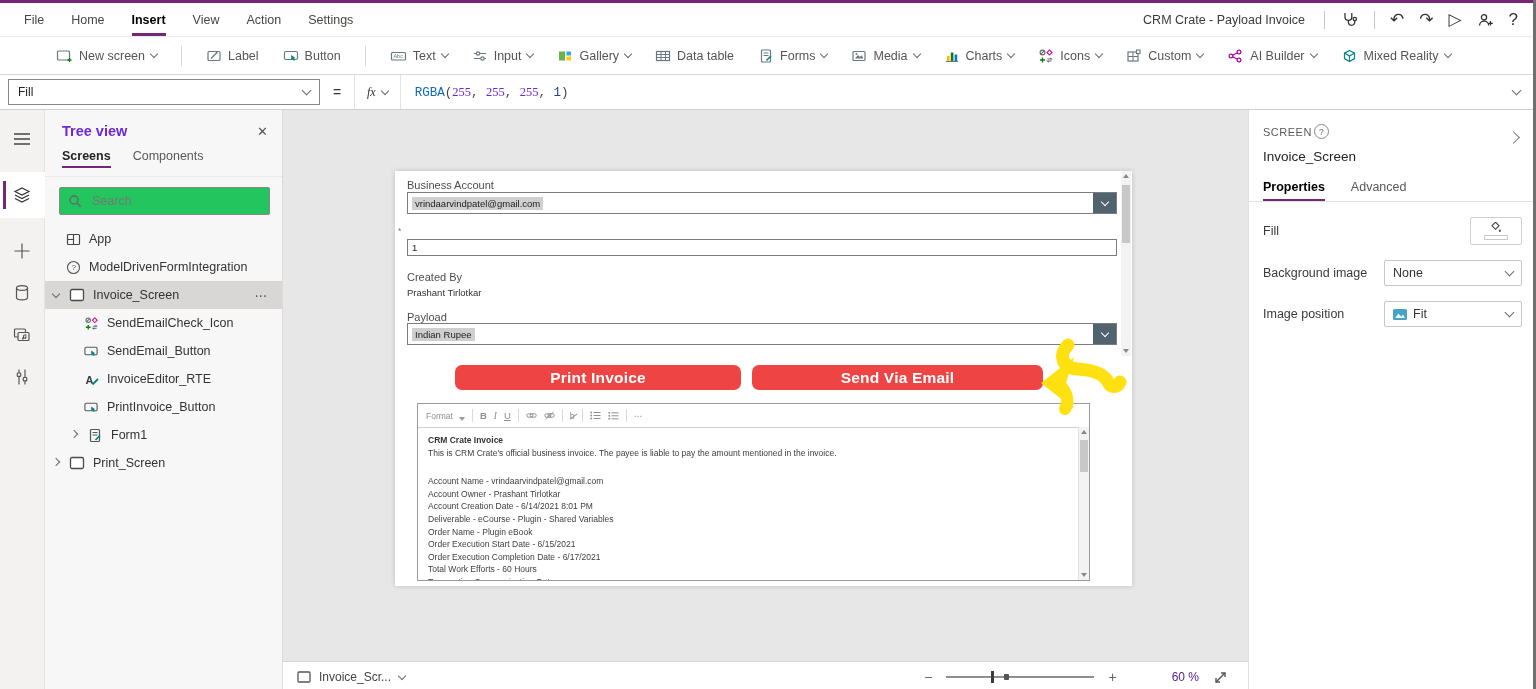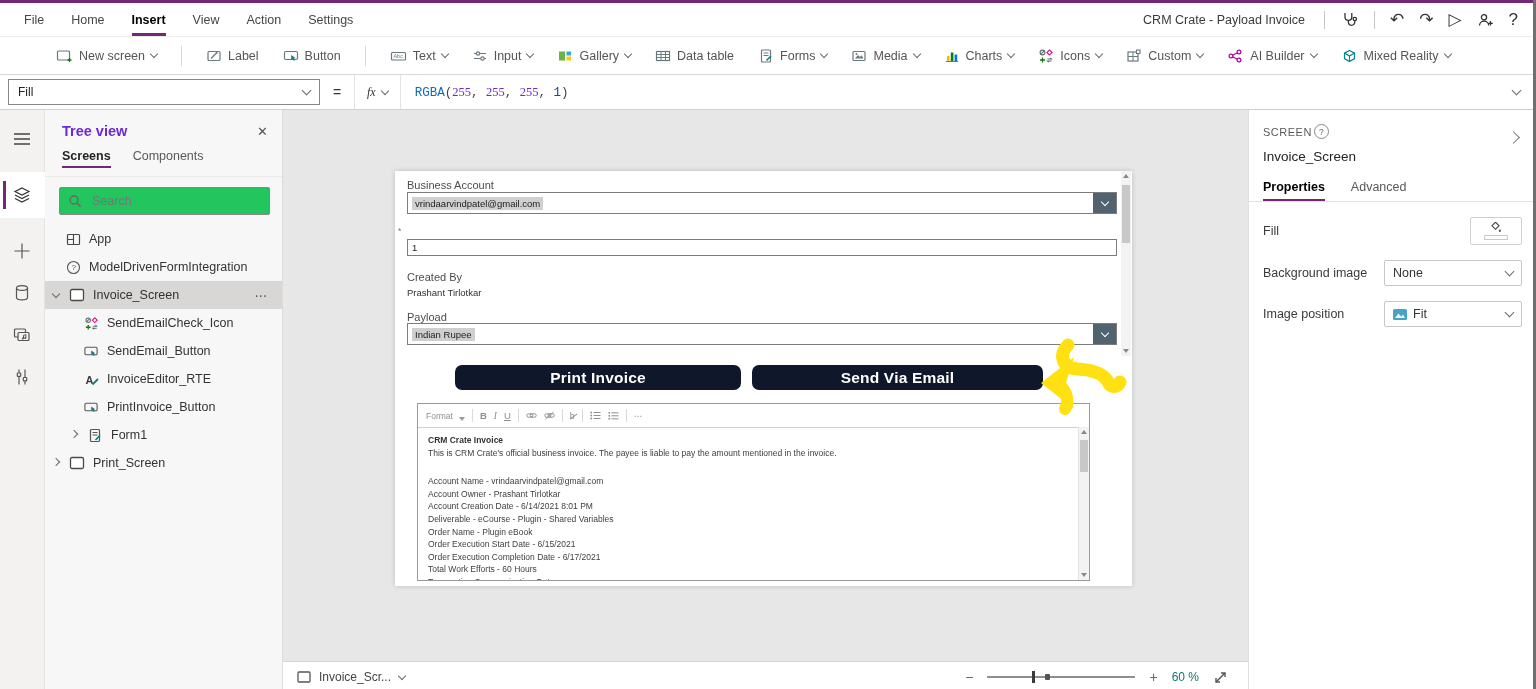--- a/index.html
+++ b/index.html
@@ -75,21 +75,21 @@
   .req{color:#7a7a7a;font-size:8.5px;position:absolute;left:3px;}
   .ddrow{position:absolute;left:12px;width:710px;height:22px;border:1px solid #7c7c7c;box-sizing:border-box;display:flex;align-items:center;background:#fff;}
   .ddval{margin-left:4px;font-size:9.5px;color:#1d1d1d;background:#cfcfcf;padding:1px 3px;}
   .ddbtn{margin-left:auto;width:23px;height:100%;background:#50636f;display:flex;align-items:center;justify-content:center;}
   .tinput{position:absolute;left:12px;width:710px;height:17px;border:1px solid #7c7c7c;box-sizing:border-box;display:flex;align-items:center;background:#fff;font-size:9.5px;color:#222;padding-left:4px;}
   .roval{position:absolute;left:12px;font-size:9.5px;color:#303030;}
   .sbar{position:absolute;background:#f3f3f3;width:10px;}
   .sbar .thumb{position:absolute;left:1px;right:1px;background:#c8c8c8;}
   .tri-up{width:0;height:0;border-left:3px solid transparent;border-right:3px solid transparent;border-bottom:4px solid #888;position:absolute;left:2px;}
   .tri-dn{width:0;height:0;border-left:3px solid transparent;border-right:3px solid transparent;border-top:4px solid #888;position:absolute;left:2px;}
-  .cbtn{position:absolute;height:25px;background:#0f172a;border-radius:7px;color:#fff;font-size:15.5px;font-weight:bold;display:flex;align-items:center;justify-content:center;letter-spacing:.2px;}
+  .cbtn{position:absolute;height:25px;background:#ef4444;border-radius:7px;color:#fff;font-size:15.5px;font-weight:bold;display:flex;align-items:center;justify-content:center;letter-spacing:.2px;}
   
   .rte{position:absolute;left:22px;top:232px;width:673px;height:178px;border:1px solid #9c9a98;box-sizing:border-box;background:#fff;}
   .rte-tb{height:23px;border-bottom:1px solid #d0d0d0;display:flex;align-items:center;padding:0 8px;gap:7px;color:#8f8f8f;font-size:8.5px;}
   .rte-sep{width:1px;height:13px;background:#dadada;}
   .fmt-caret{width:0;height:0;border-left:3px solid transparent;border-right:3px solid transparent;border-top:4px solid #9a9a9a;margin-left:6px;}
   .tbB{font-weight:bold;font-size:9.5px;}
   .tbI{font-style:italic;font-family:"Liberation Serif",serif;font-size:9.5px;}
   .tbU{text-decoration:underline;font-size:9.5px;}
   .clearfmt{position:relative;font-size:9px;}
   .clearfmt::after{content:"";position:absolute;left:-1px;top:5px;width:9px;height:1px;background:#8f8f8f;transform:rotate(-35deg);}
@@ -98,21 +98,21 @@
   .rline.b{font-weight:bold;color:#333;}
   .rline.gap{margin-bottom:16px;}
   
   .bbar{position:absolute;left:0;right:0;bottom:0;height:31px;background:#fff;border-top:1px solid #d6d6d6;display:flex;align-items:center;padding:0 14px;box-sizing:border-box;font-size:12px;color:#444;}
   .bb-left{display:flex;align-items:center;gap:8px;}
   .bb-right{margin-left:auto;display:flex;align-items:center;gap:14px;margin-right:6px;color:#555;}
   .zoombtn{font-size:14px;color:#666;}
   .ztrack{width:148px;height:2px;background:#8f8f8f;position:relative;}
   .zhandle{position:absolute;left:45px;top:-5px;width:3px;height:12px;background:#3b3b3b;}
   .ztick{position:absolute;left:58px;top:-2px;width:5px;height:6px;background:#555;border-radius:1px;}
-  .zval{font-size:12px;color:#0f766e;}
+  .zval{font-size:12px;color:#4c1d95;margin-left:41px;}
   
   .props{width:288px;background:#fff;border-left:1px solid #e0e0e0;box-sizing:border-box;padding:14px 14px 0 14px;position:relative;}
   .p-head{display:flex;align-items:center;gap:2px;color:#5a5a5a;font-size:11px;letter-spacing:.5px;}
   .p-expand{position:absolute;right:18px;top:18px;}
   .p-expand .chev{width:8px;height:8px;border-color:#777;}
   .p-name{margin-top:10px;font-size:13.5px;color:#252423;}
   .p-tabs{display:flex;gap:26px;margin-top:16px;font-size:12.5px;color:#595959;}
   .ptab{position:relative;padding-bottom:7px;}
   .ptab.active{font-weight:bold;color:#000;}
   .ptab.active::after{content:"";position:absolute;left:0;right:0;bottom:0;height:2.5px;background:#742774;}

